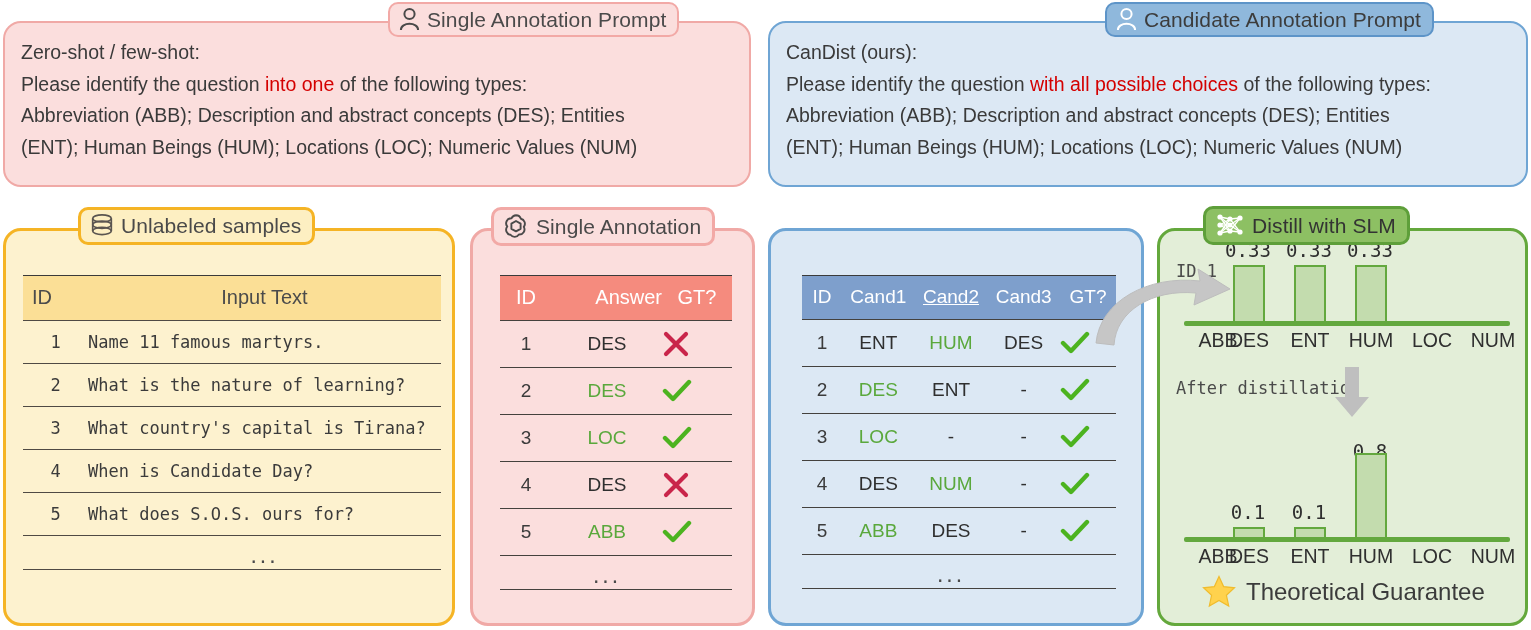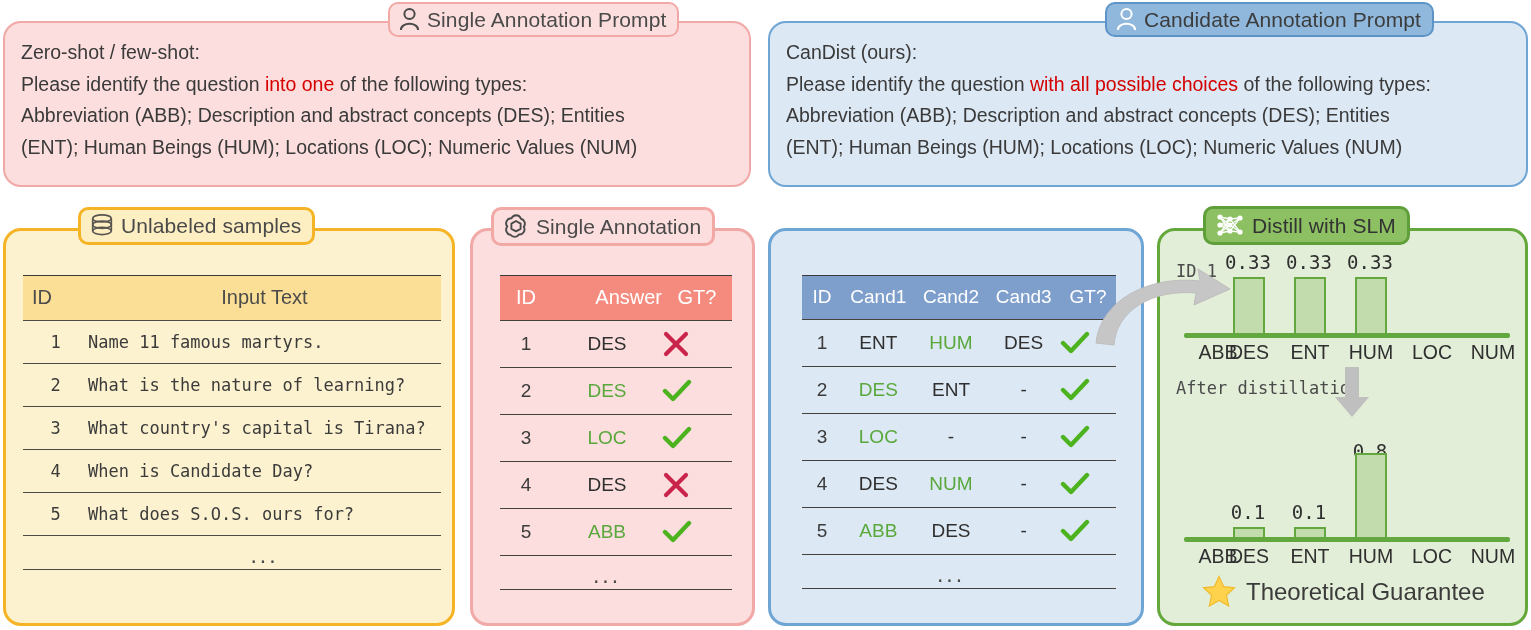--- a/index.html
+++ b/index.html
@@ -240,21 +240,21 @@
     <span class="btxt">Single Annotation</span>
   </div>
 
   <div class="panel c-blue">
     <div class="tbl-b">
       <table>
         <tbody>
             <tr class="hd topline">
           <td style="width:40px;text-align:center;">ID</td>
           <td style="text-align:center;">Cand1</td>
-          <td style="text-align:center;">Cand2</td>
+          <td style="text-align:center;text-decoration:underline;">Cand2</td>
           <td style="text-align:center;">Cand3</td>
           <td style="width:56px;text-align:center;">GT?</td>
         </tr>
 
         <tr>
           <td style="text-align:center;font-size:19px;padding:10px 0;border-bottom:1.5px solid #44413d;">1</td>
           <td class="dark-lbl" style="text-align:center;font-size:19px;padding:10px 0;border-bottom:1.5px solid #44413d;">ENT</td>
           <td class="green-lbl" style="text-align:center;font-size:19px;padding:10px 0;border-bottom:1.5px solid #44413d;">HUM</td>
           <td class="dark-lbl" style="text-align:center;font-size:19px;padding:10px 0;border-bottom:1.5px solid #44413d;">DES</td>
           <td style="text-align:center;padding:10px 0;border-bottom:1.5px solid #44413d;">
@@ -321,21 +321,21 @@
         </tr>
       </tbody>
         </table>
     </div>
   </div>
 
   <div class="panel c-green">
 
     <div class="idlab" style="left:16px;top:30px;">ID 1</div>
 
-    <div class="chartwrap" style="left:14px;top:18px;width:340px;height:120px;">
+    <div class="chartwrap" style="left:14px;top:6px;width:340px;height:120px;">
       <div class="barval" style="left:44px;top:2px;width:60px;">0.33</div>
       <div class="barval" style="left:105px;top:2px;width:60px;">0.33</div>
       <div class="barval" style="left:166px;top:2px;width:60px;">0.33</div>
 
       <div class="bar" style="left:59px;top:28px;width:32px;height:58px;"></div>
       <div class="bar" style="left:120px;top:28px;width:32px;height:58px;"></div>
       <div class="bar" style="left:181px;top:28px;width:32px;height:58px;"></div>
 
       <div class="axis" style="left:10px;top:84px;width:326px;"></div>
 

